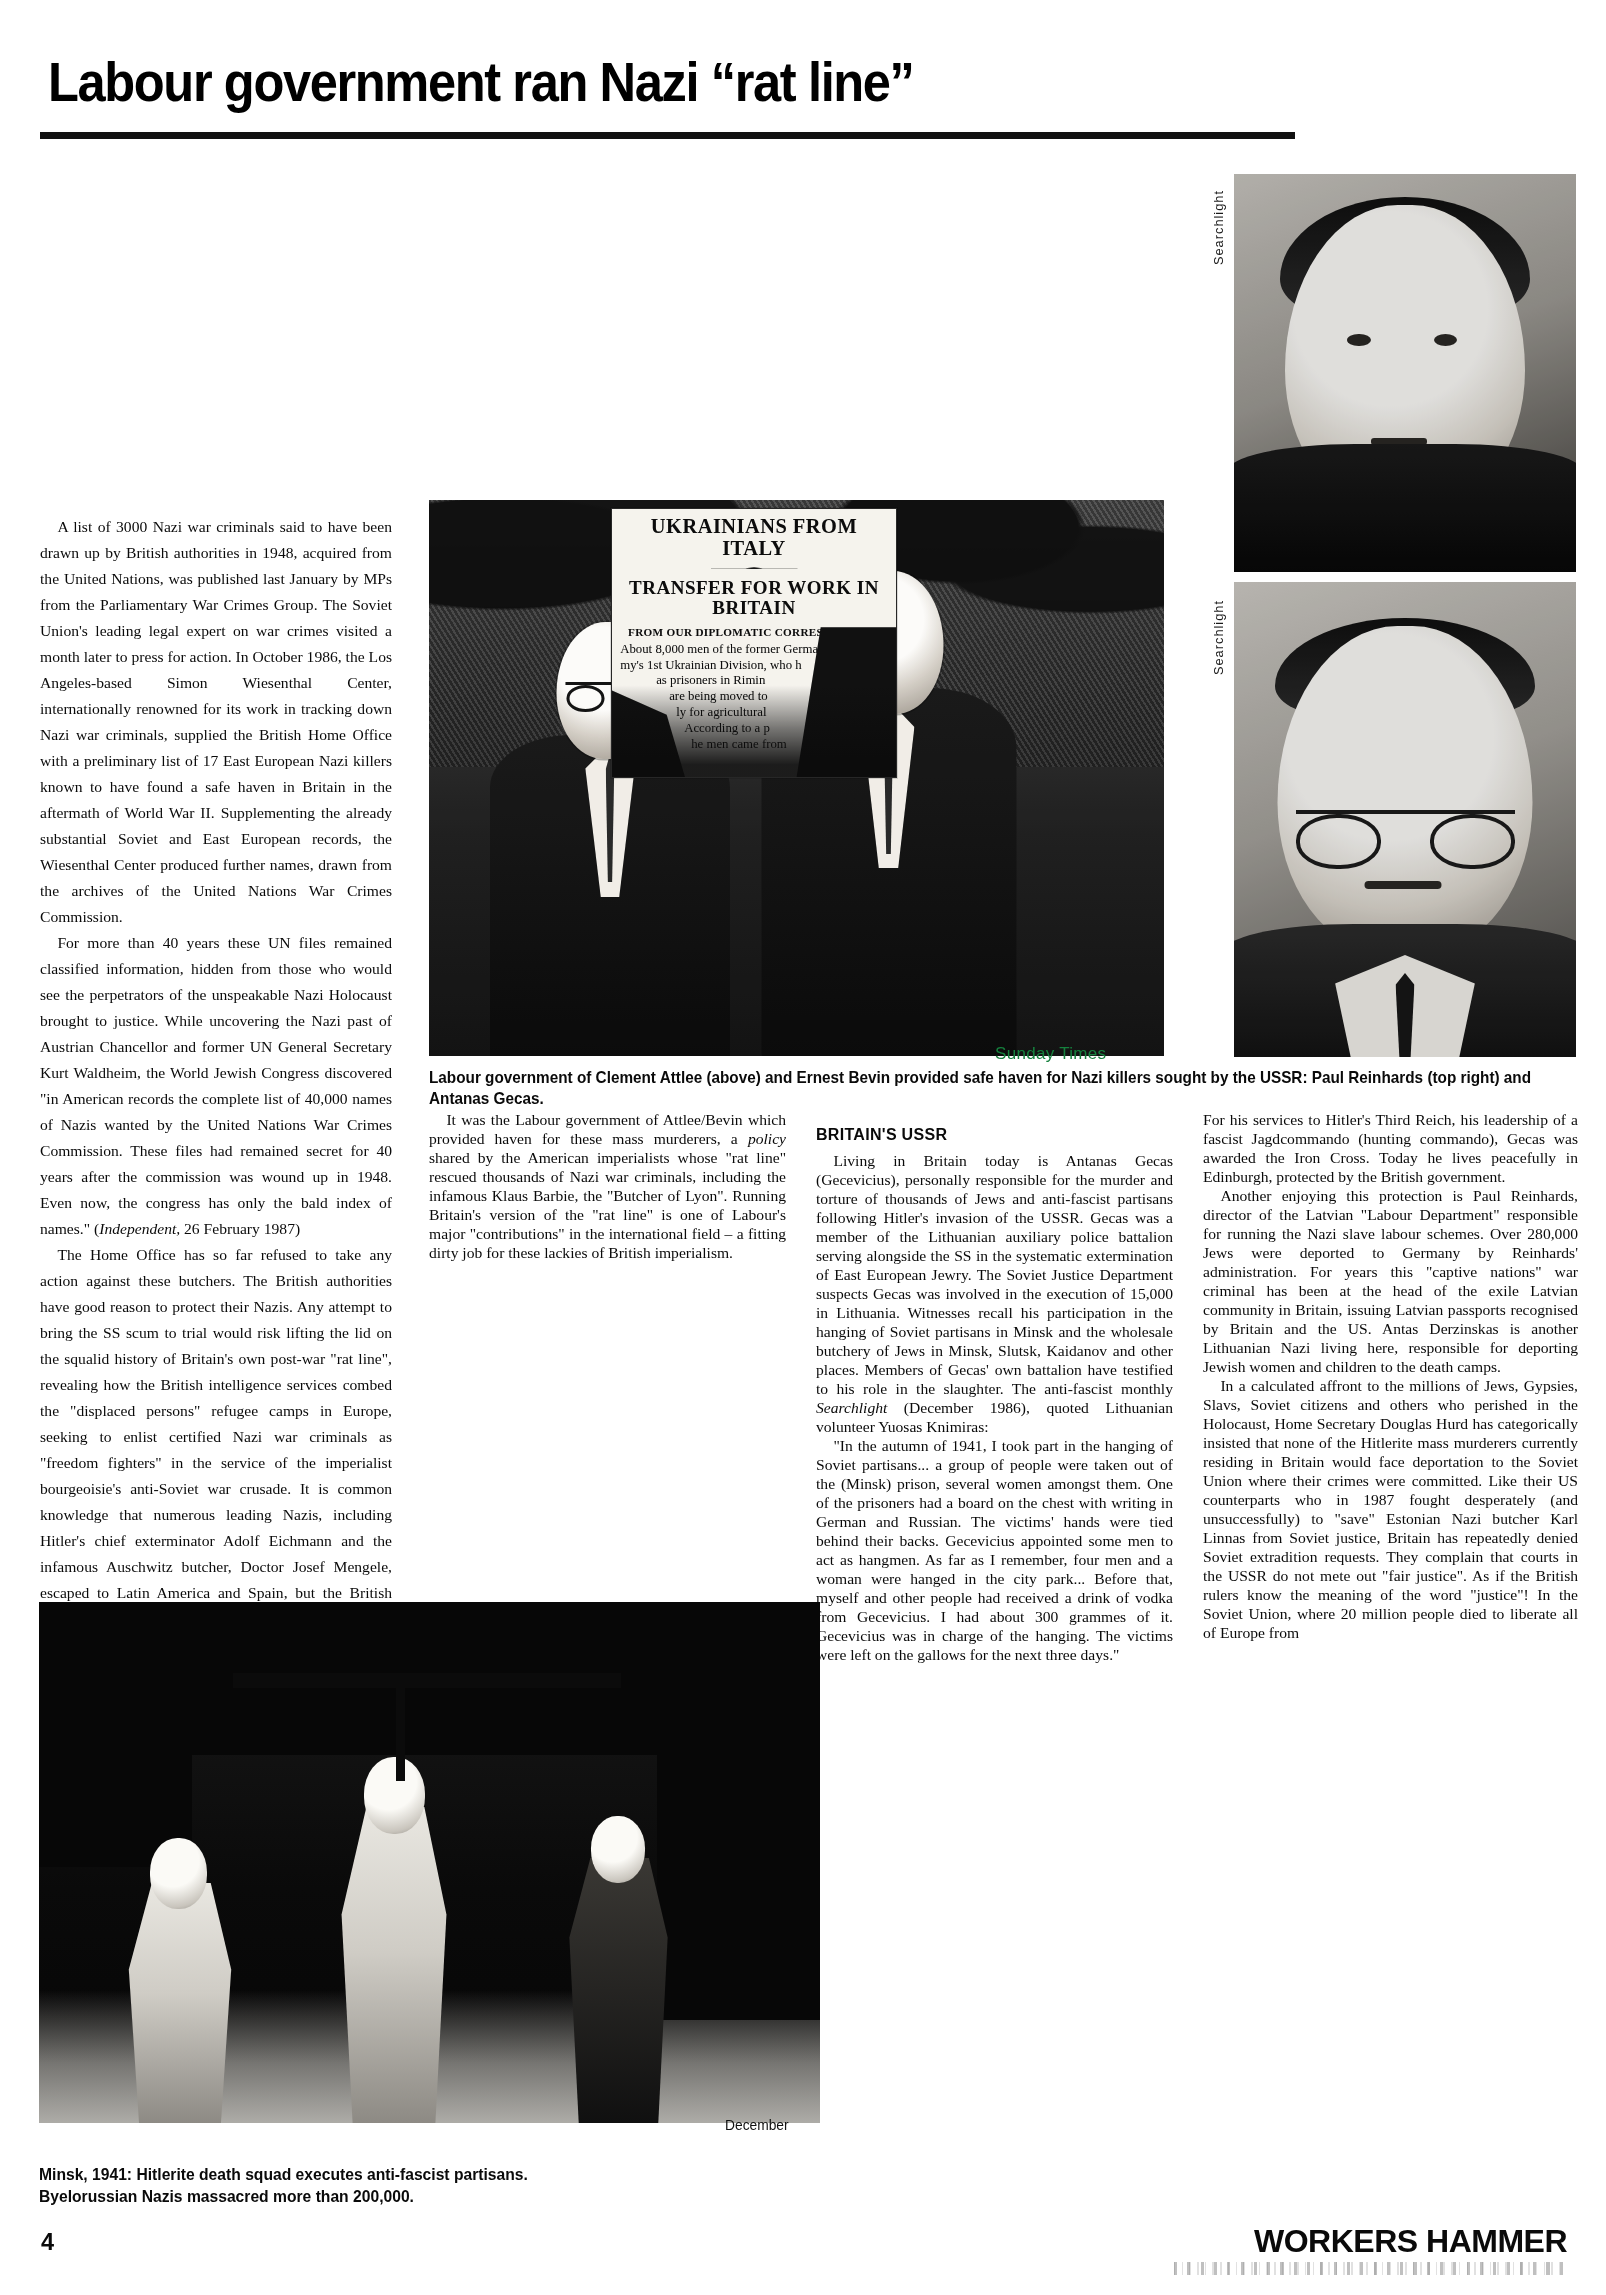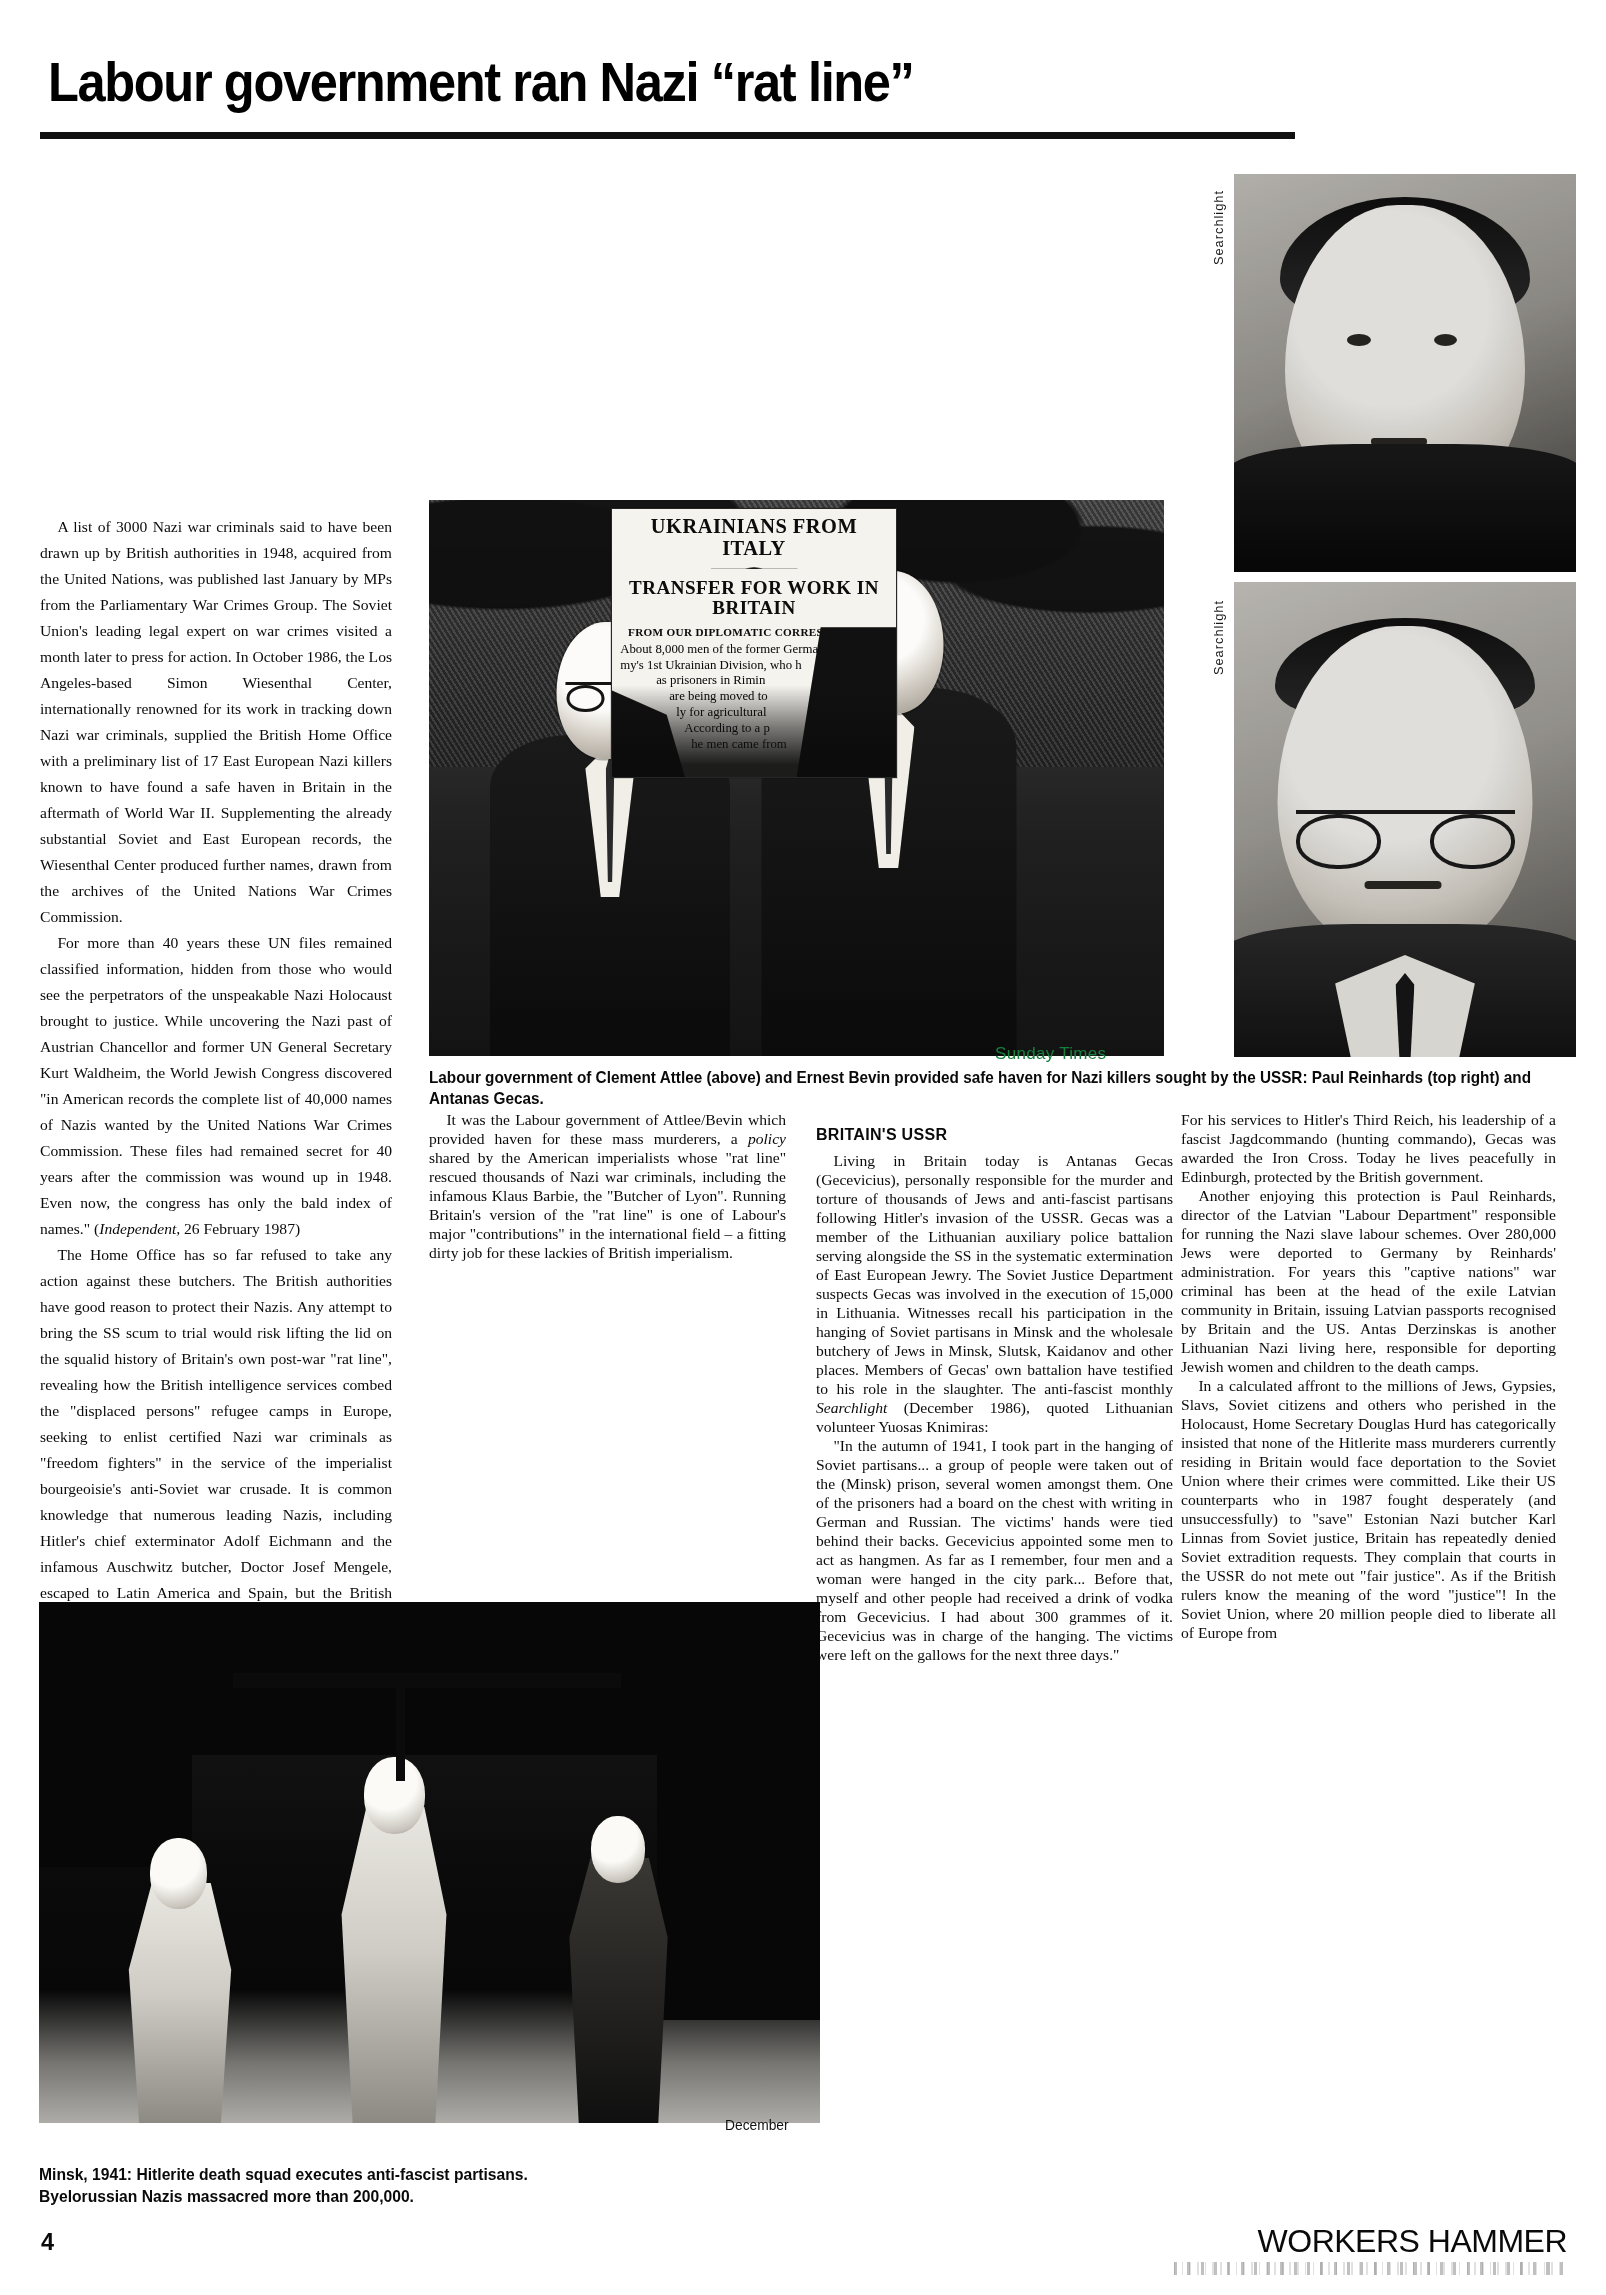--- a/index.html
+++ b/index.html
@@ -277,21 +277,21 @@
     top:0;
     width: 357px;
     font-size: 15.6px;
     line-height: 19px;
     text-align: justify;
   }
   .colbox p { margin:0; text-indent: 17.4px; }
   .colbox p.noind { text-indent: 0; }
   .c-a { left: 0px; }
   .c-b { left: 387px; }
-  .c-c { left: 752px; width: 375px; }
+  .c-c { left: 774px; width: 375px; }
   .subhead{
     font-family:"Liberation Sans", sans-serif;
     font-weight:700; font-size:16px; letter-spacing:0.3px;
     margin: 15.3px 0 7.1px 0; text-indent:0 !important; text-align:left;
   }
   .quoteblock p{ text-indent: 17.4px; }
 
   
   .photo-minsk{
     position:absolute; left:39px; top:1602px; width:781px; height:521px;
@@ -332,21 +332,21 @@
 
   
   .page-num{
     position:absolute; left:41px; top:2229px;
     font-family:"Liberation Sans", sans-serif;
     font-weight:700; font-size:23.5px; color:#0a0a0a;
   }
   .masthead{
     position:absolute; right:39px; top:2223px;
     font-family:"Liberation Sans", sans-serif;
-    font-weight:400; font-size:32px; letter-spacing:-0.5px;
+    font-weight:700; font-size:32px; letter-spacing:-0.5px;
     color:#0a0a0a;
   }
   .masthead-smudge{
     position:absolute; right:39px; top:2262px; width:393px; height:13.3px;
     background:
       repeating-linear-gradient(90deg, rgba(0,0,0,.45) 0 3.1px, rgba(0,0,0,0) 3.1px 13.3px),
       repeating-linear-gradient(90deg, rgba(0,0,0,.22) 0 1.5px, rgba(0,0,0,0) 1.5px 7.7px);
     opacity:.55;
   }
   i { font-style: italic; }

